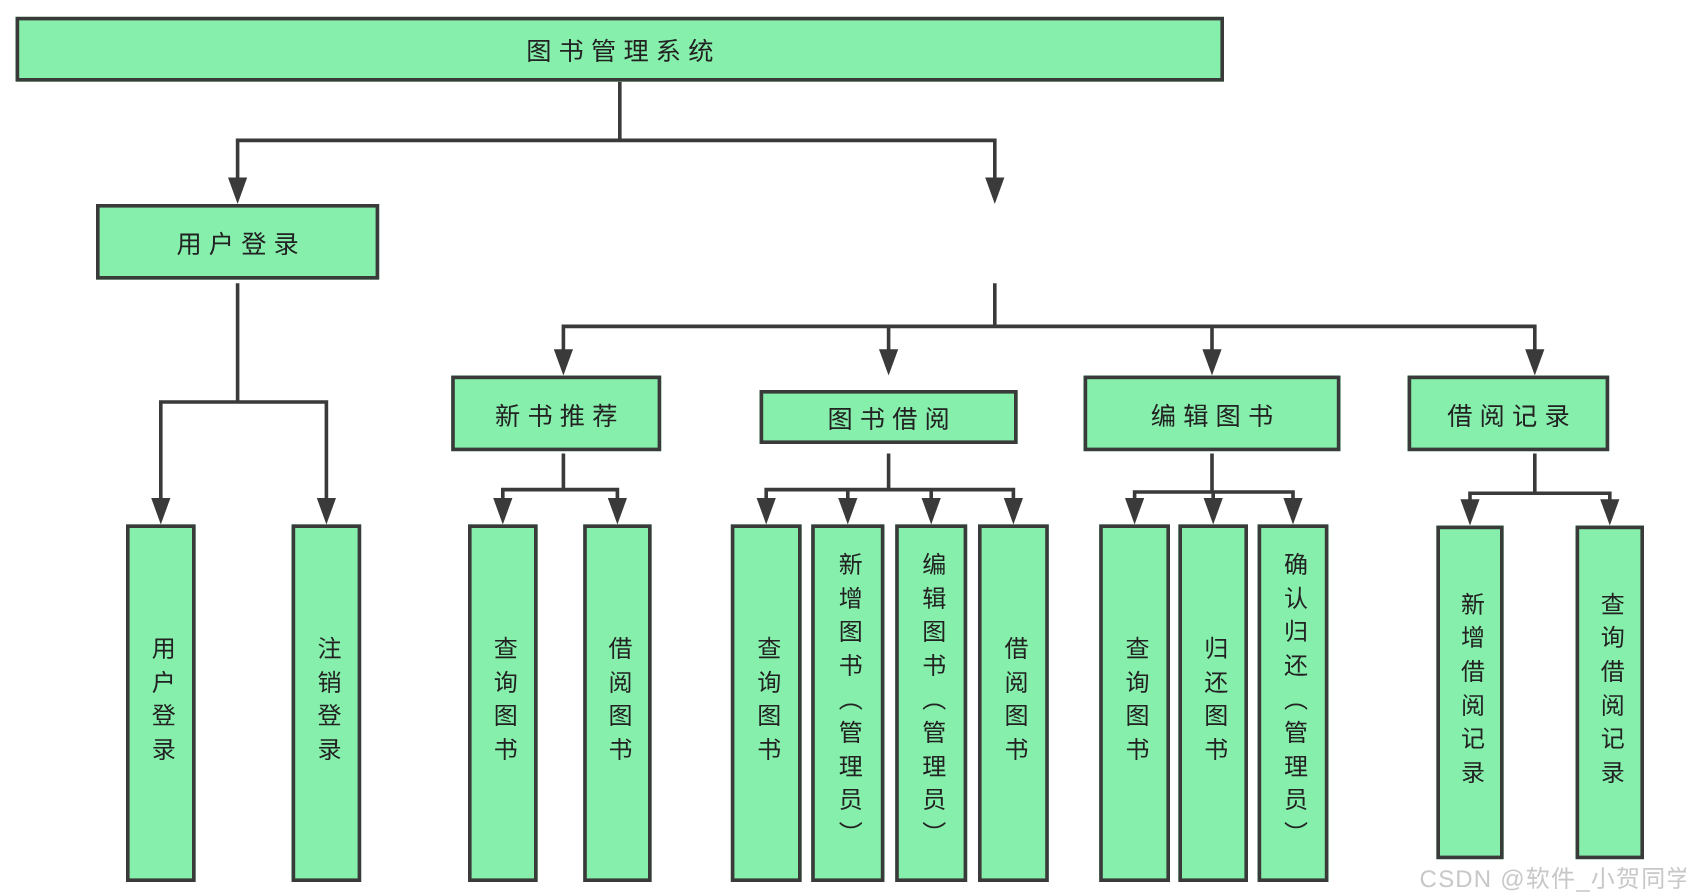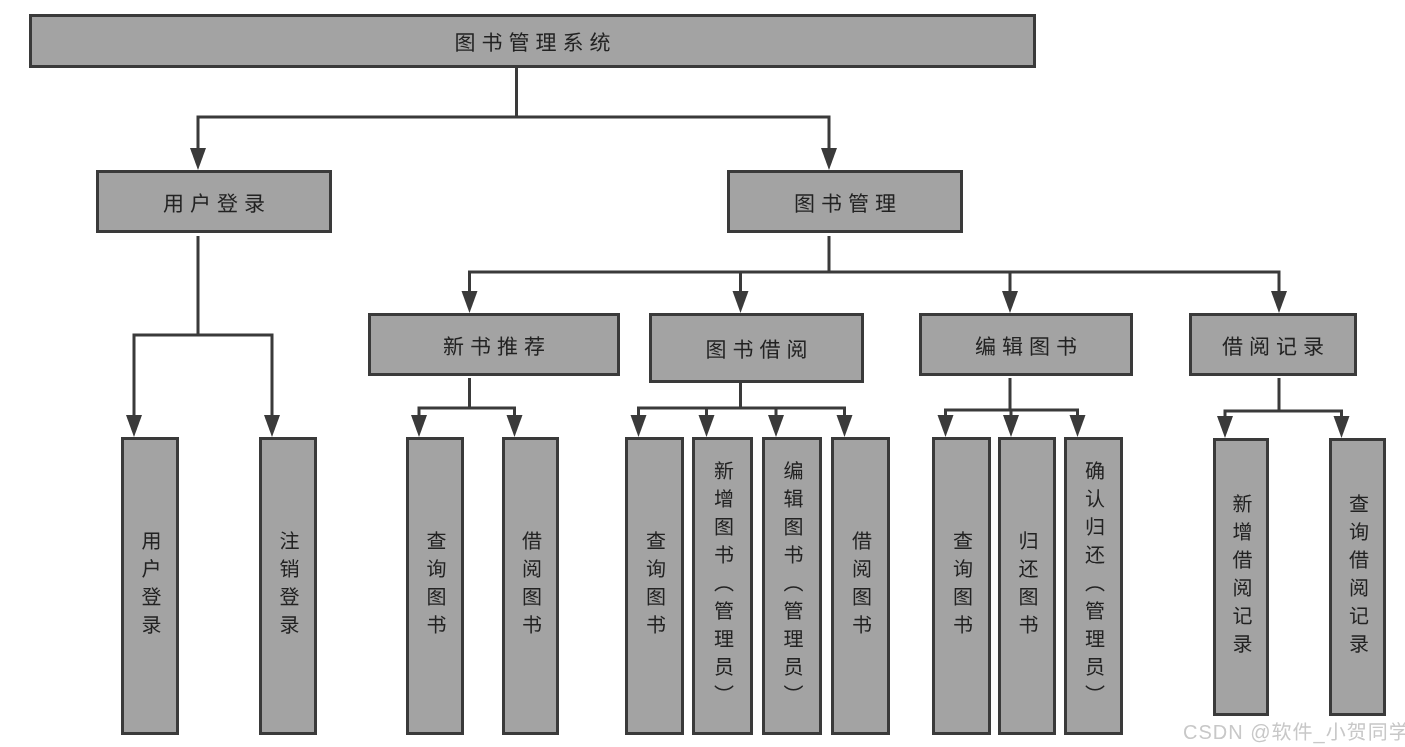--- a/index.html
+++ b/index.html
@@ -8,27 +8,26 @@
     width:1405px;height:747px;
     background:#ffffff;
     font-family:"Liberation Sans","DejaVu Sans",sans-serif;
     overflow:hidden;
   }
   #connectors{position:absolute;left:0;top:0;pointer-events:none;}
   .box{
     position:absolute;
     box-sizing:border-box;
     border:3px solid #3a3a3a;
-    background:#a3a3a3;
+    background:#86efac;
     color:#222222;
     display:flex;
     align-items:center;
     justify-content:center;
     text-align:center;
-    margin-left:16px;
   }
   .h{
     font-size:21px;
     letter-spacing:6px;
     text-indent:6px; 
     white-space:nowrap;
   }
   .v{
     writing-mode:vertical-rl;
     font-size:20px;
@@ -88,24 +87,23 @@
       <polygon points="1003,415 1019,415 1011,437"></polygon>
       <polygon points="1069.5,415 1085.5,415 1077.5,437"></polygon>
       <polygon points="1217,416 1233,416 1225,438"></polygon>
       <polygon points="1333.5,416 1349.5,416 1341.5,438"></polygon>
     </g>
   </svg>
 
   <div class="box h" style="left:13px;top:14px;width:1007px;height:54px">图书管理系统</div>
 
   <div class="box h" style="left:80px;top:170px;width:236px;height:63px">用户登录</div>
-  <div class="box h" style="left:711px;top:170px;width:236px;height:63px">图书管理</div>
 
-  <div class="box h" style="left:352px;top:313px;width:252px;height:63px">新书推荐</div>
-  <div class="box h" style="left:633px;top:313px;width:215px;height:70px">图书借阅</div>
+  <div class="box h" style="left:376px;top:313px;width:175px;height:63px">新书推荐</div>
+  <div class="box h" style="left:633px;top:325px;width:215px;height:45px">图书借阅</div>
   <div class="box h" style="left:903px;top:313px;width:214px;height:63px">编辑图书</div>
   <div class="box h" style="left:1173px;top:313px;width:168px;height:63px">借阅记录</div>
 
   <div class="box v" style="left:105px;top:437px;width:58px;height:298px">用户登录</div>
   <div class="box v" style="left:243px;top:437px;width:58px;height:298px">注销登录</div>
 
   <div class="box v" style="left:390px;top:437px;width:58px;height:298px">查询图书</div>
   <div class="box v" style="left:486px;top:437px;width:57px;height:298px">借阅图书</div>
 
   <div class="box v" style="left:609px;top:437px;width:59px;height:298px">查询图书</div>

